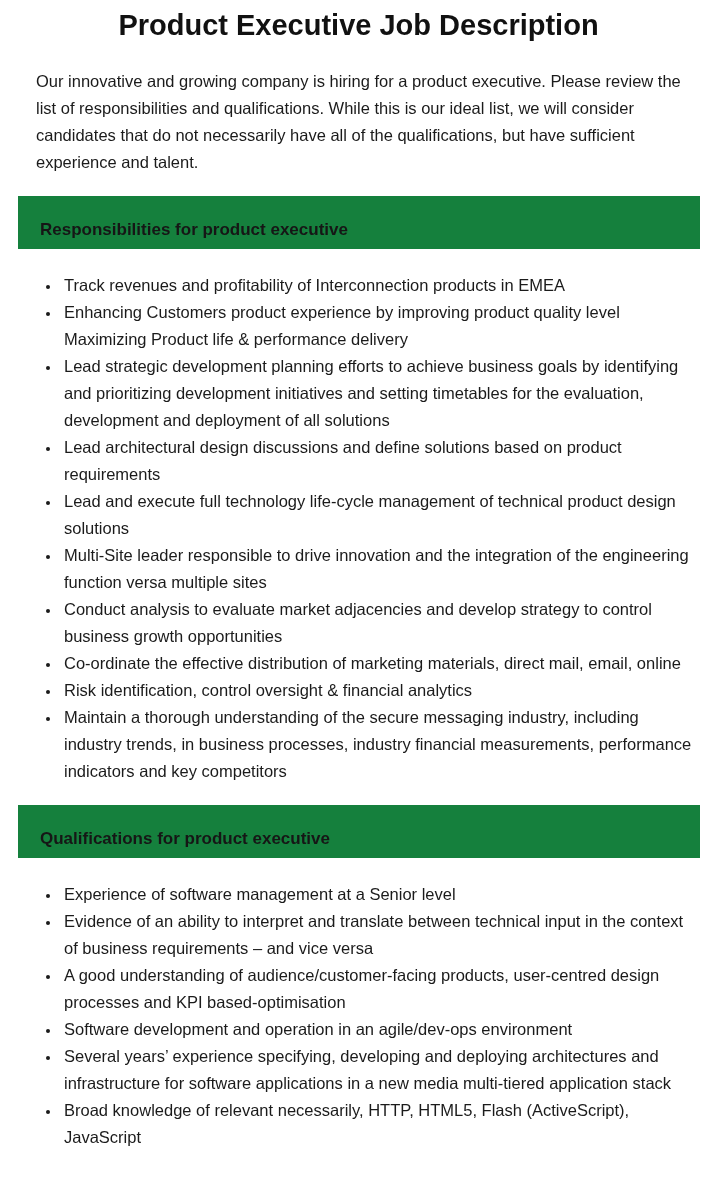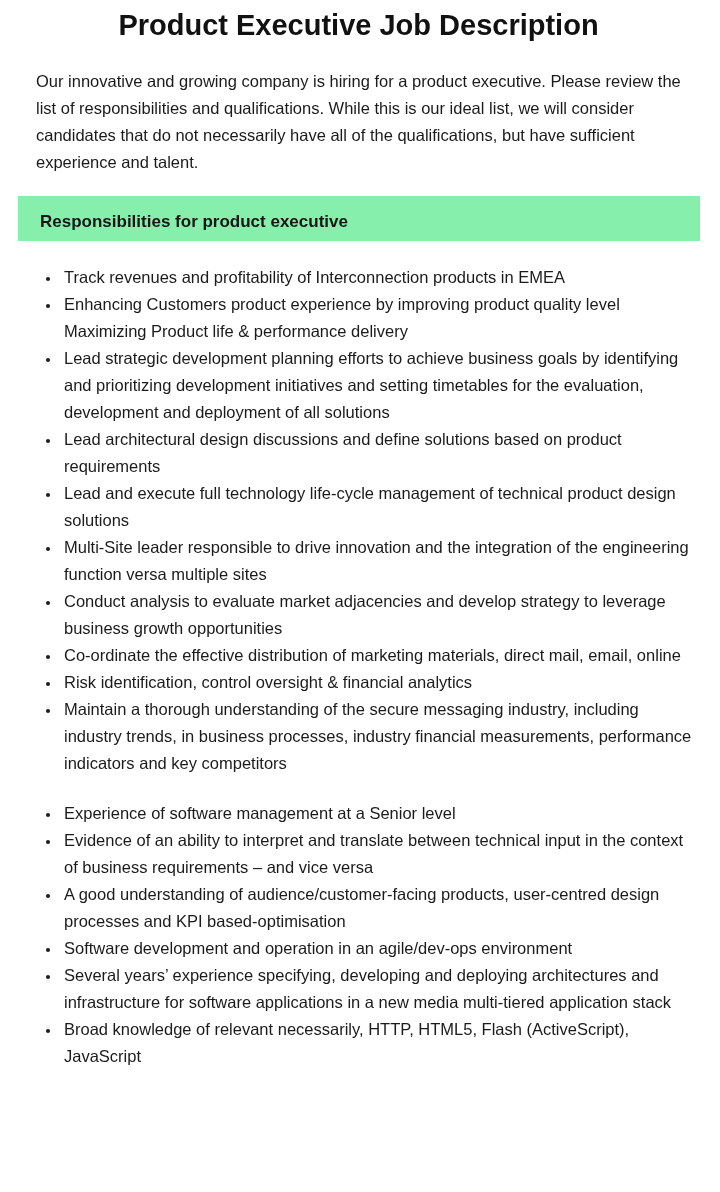--- a/index.html
+++ b/index.html
@@ -26,28 +26,28 @@
     margin: 4px 0 0 0;
     letter-spacing: 0px;
     color: #111111;
   }
   .intro {
     font-size: 16.5px;
     line-height: 27px;
     margin: 26px 0 0 16px;
   }
   .section-heading {
-    background: #86efac;
+    background: #15803d;
     font-size: 17px;
     line-height: 20px;
     font-weight: 700;
     color: #161616;
     box-sizing: border-box;
     margin: 20px -3px 0 -2px;
-    padding: 16px 10px 9px 22px;
+    padding: 24px 10px 9px 22px;
   }
   ul.bullet-list {
     margin: 23px 0 10px 0;
     padding-left: 41px;
     font-size: 16.5px;
     line-height: 27px;
     list-style-type: disc;
   }
   ul.bullet-list li {
     padding-left: 3px;
@@ -71,28 +71,29 @@
 
   <div class="section-block">
     <div class="section-heading">Responsibilities for product executive</div>
     <ul class="bullet-list">
       <li>Track revenues and profitability of Interconnection products in EMEA</li>
       <li>Enhancing Customers product experience by improving product quality level Maximizing Product life &amp; performance delivery</li>
       <li>Lead strategic development planning efforts to achieve business goals by identifying and prioritizing development initiatives and setting timetables for the evaluation, development and deployment of all solutions</li>
       <li>Lead architectural design discussions and define solutions based on product requirements</li>
       <li>Lead and execute full technology life-cycle management of technical product design solutions</li>
       <li>Multi-Site leader responsible to drive innovation and the integration of the engineering function versa multiple sites</li>
-      <li>Conduct analysis to evaluate market adjacencies and develop strategy to leverage business growth opportunities</li>
+      <li>Conduct analysis to evaluate market adjacencies and develop strategy to control business growth opportunities</li>
       <li>Co-ordinate the effective distribution of marketing materials, direct mail, email, online</li>
       <li>Risk identification, control oversight &amp; financial analytics</li>
       <li>Maintain a thorough understanding of the secure messaging industry, including industry trends, in business processes, industry financial measurements, performance indicators and key competitors</li>
     </ul>
   </div>
 
   <div class="section-block">
+    <div class="section-heading">Qualifications for product executive</div>
     <ul class="bullet-list">
       <li>Experience of software management at a Senior level</li>
       <li>Evidence of an ability to interpret and translate between technical input in the context of business requirements – and vice versa</li>
       <li>A good understanding of audience/customer-facing products, user-centred design processes and KPI based-optimisation</li>
       <li>Software development and operation in an agile/dev-ops environment</li>
       <li>Several years’ experience specifying, developing and deploying architectures and infrastructure for software applications in a new media multi-tiered application stack</li>
       <li>Broad knowledge of relevant necessarily, HTTP, HTML5, Flash (ActiveScript), JavaScript</li>
     </ul>
   </div>
 

